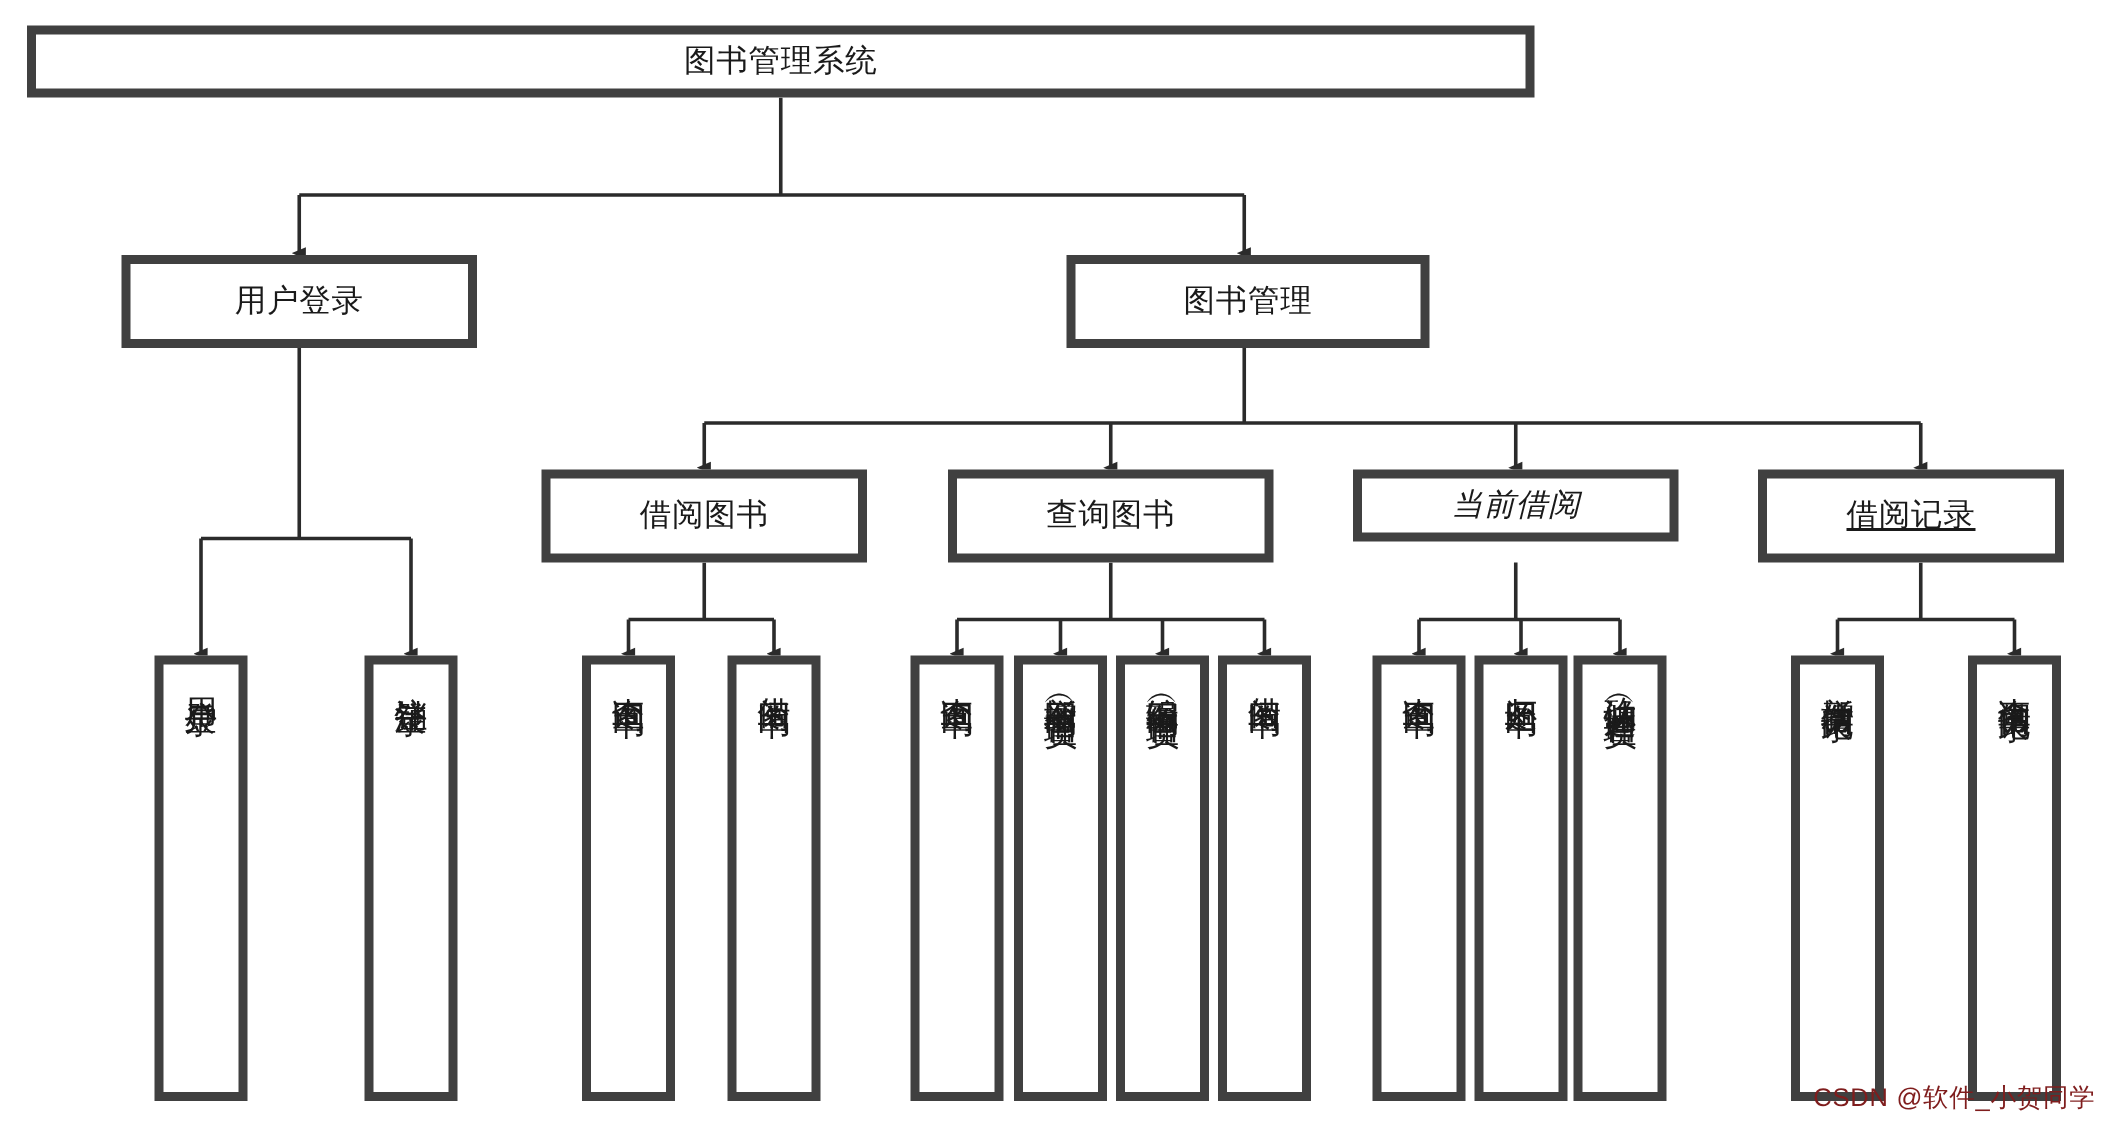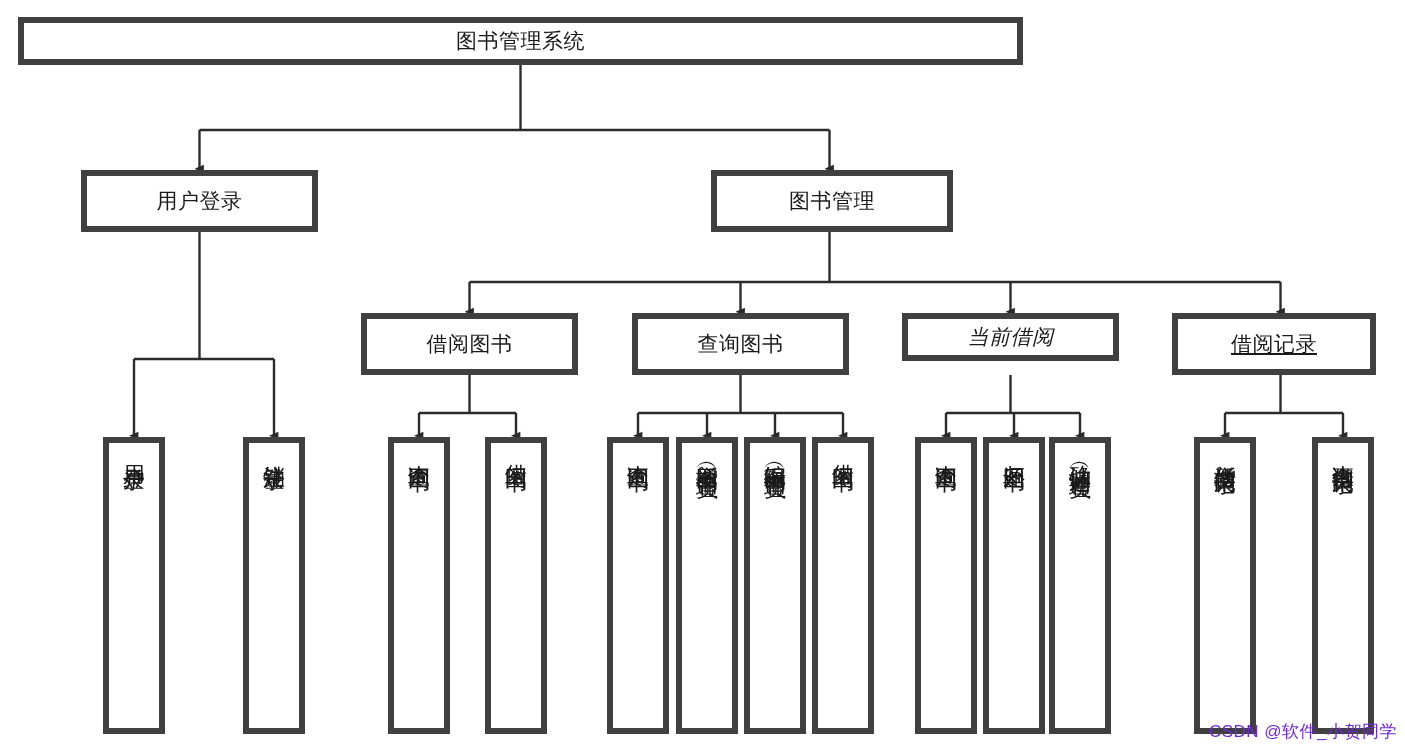--- a/index.html
+++ b/index.html
@@ -57,21 +57,21 @@
     text-orientation: upright;
     font-size: 22px;
     line-height: 1.0;
     letter-spacing: 2px;
   }
   #watermark {
     position: absolute;
     right: 8px;
     bottom: 4px;
     font-size: 17px;
-    color: #6d28d9;
+    color: #7f1d1d;
     white-space: nowrap;
     letter-spacing: 0.5px;
   }
 </style>
 </head>
 <body>
 
 <div id="canvas">
   <svg id="edges" viewBox="0 0 1405 747">
     <defs>

